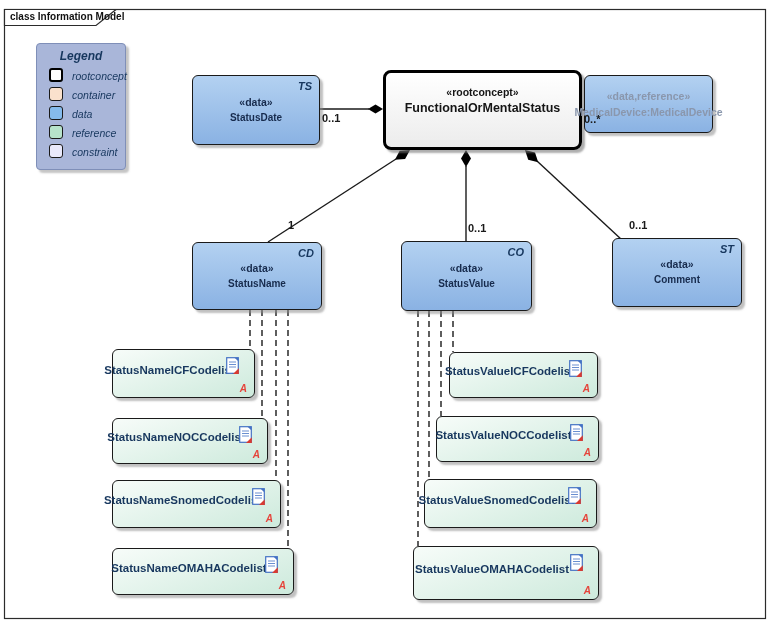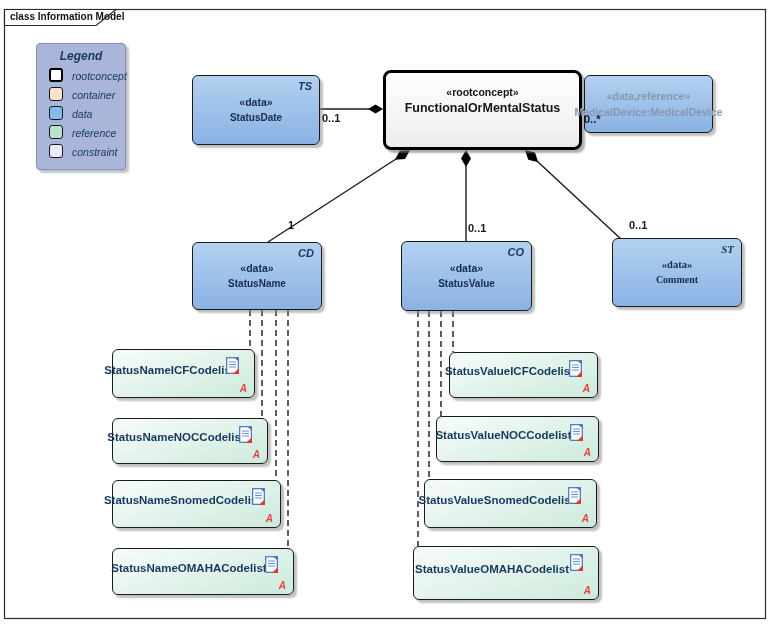--- a/index.html
+++ b/index.html
@@ -60,21 +60,21 @@
     justify-content:flex-start;padding-top:12px;
     box-shadow:3px 3px 2px rgba(120,120,120,.6);
   }
   .rootconcept .cname{font-size:12.5px;}
   .b-statusdate{left:192px;top:75px;width:128px;height:70px;}
   .b-medicaldevice{left:584px;top:75px;width:129px;height:58px;}
   .b-medicaldevice .stereo,.b-medicaldevice .cname{color:#8a97ad;}
   .b-medicaldevice .cname{font-size:10.5px;}
   .b-statusname{left:192px;top:242px;width:130px;height:68px;}
   .b-statusvalue{left:401px;top:241px;width:131px;height:70px;}
-  .b-comment{left:612px;top:238px;width:130px;height:69px;font-family:Liberation Serif, serif;}
+  .b-comment{left:612px;top:238px;width:130px;height:69px;}
 
   
   .codelist{
     background:linear-gradient(160deg,#f7fcf9 0%,#cdeadc 100%);
     border:1.6px solid #1a1a1a;border-radius:6px;
     box-shadow:3px 3px 2px rgba(140,140,140,.55);
   }
   .codelist .cl-name{
     position:absolute;left:6px;right:34px;top:0;bottom:8px;
     display:flex;align-items:center;justify-content:center;

